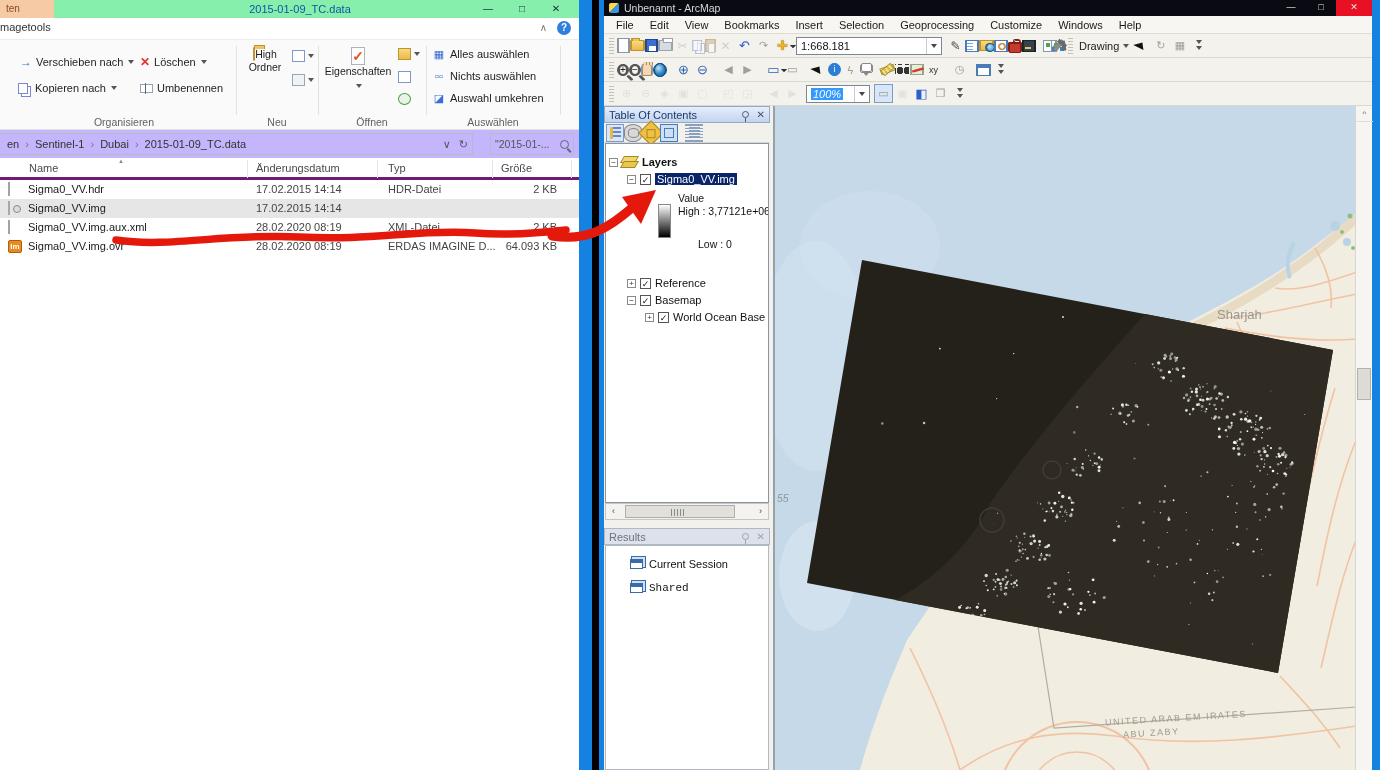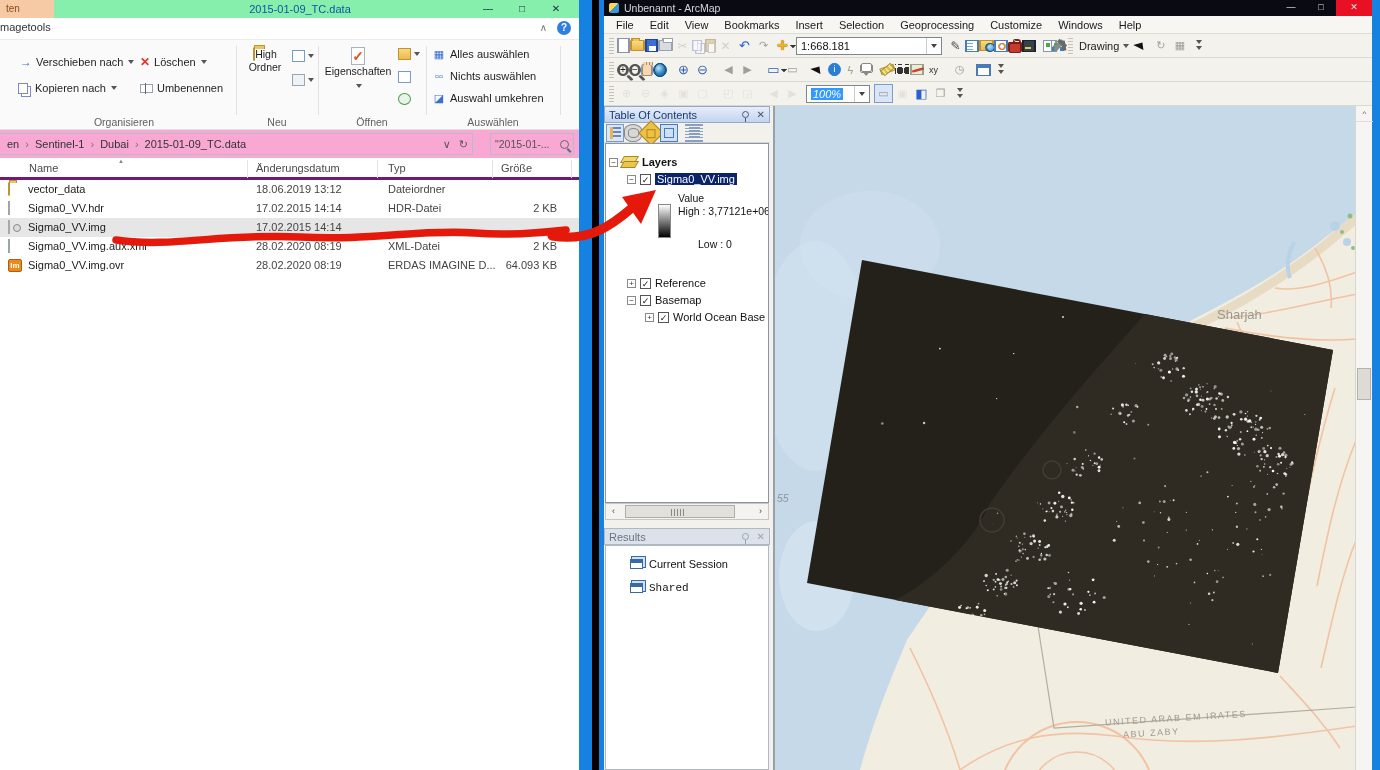--- a/index.html
+++ b/index.html
@@ -43,21 +43,21 @@
   .folder-big::before { content:""; position:absolute; left:0; top:-3px; width:9px; height:3px;
                 background:#eec45c; border:1px solid #c09232; border-bottom:none; border-radius:1px 1px 0 0; }
   .prop-big { width:20px; height:18px; background:#fff; border:1px solid #aab4be; margin:0 auto 2px;
               color:#e0531e; font-size:14px; font-weight:bold; line-height:17px; }
   .rb-mini { position:absolute; display:flex; align-items:center; gap:2px; background:none; border:none; }
   .mini-ic { width:13px; height:12px; border:1px solid #9aa6b4; background:#eef3f8; }
   .mini-folder { background:linear-gradient(#f9da7c,#eab94e); border-color:#c09232; }
   .mini-doc { background:#fff; border-color:#7a9ac8; }
   .mini-hist { background:#e8f4e8; border-color:#4a9a4a; border-radius:50%; }
   .sel-ic { font-size:11px; line-height:12px; color:#3a6fd4; width:14px; display:inline-block; text-align:center; }
-  .ex-addr { position:relative; height:28px; background:#f9a8d4; }
+  .ex-addr { position:relative; height:28px; background:#c4b5fd; }
   .addr-box { position:absolute; left:0; top:3px; width:473px; height:22px; border:1px solid #b6bcc4;
               border-left:none; display:flex; align-items:center; font-size:11px; color:#333; padding-left:4px; }
   .crumb { padding:0 3px; white-space:nowrap; }
   .crumb::after { content:"›"; color:#777; padding-left:6px; }
   .crumb:last-child::after { content:""; }
   .addr-ctl { position:absolute; right:4px; display:flex; gap:8px; color:#555; font-size:11px; }
   .search-box { position:absolute; left:490px; top:3px; width:84px; height:22px; border:1px solid #b6bcc4;
                 font-size:10.5px; color:#555; display:flex; align-items:center; padding:0 4px; }
   .search-box .val { flex:1; white-space:nowrap; overflow:hidden; }
   .mag-icon { width:9px; height:9px; border:1.5px solid #5a6a7a; border-radius:50%; position:relative; flex:none; }
@@ -344,27 +344,20 @@
       <span class="hdr" style="left:388px;">Typ</span>
       <span class="hdr" style="left:501px;">Größe</span>
       <span class="hdr-sep" style="left:247px;"></span>
       <span class="hdr-sep" style="left:377px;"></span>
       <span class="hdr-sep" style="left:492px;"></span>
       <span class="hdr-sep" style="left:571px;"></span>
     </div>
 
     <div class="ex-files">
 
-        <div class="frow">
-          <span class="ficon folder-icon"></span>
-          <span class="c-name">vector_data</span>
-          <span class="c-date">18.06.2019 13:12</span>
-          <span class="c-type">Dateiordner</span>
-          <span class="c-size"></span>
-        </div>
 
         <div class="frow">
           <span class="ficon text-file-icon"></span>
           <span class="c-name">Sigma0_VV.hdr</span>
           <span class="c-date">17.02.2015 14:14</span>
           <span class="c-type">HDR-Datei</span>
           <span class="c-size">2 KB</span>
         </div>
 
         <div class="frow selected">

